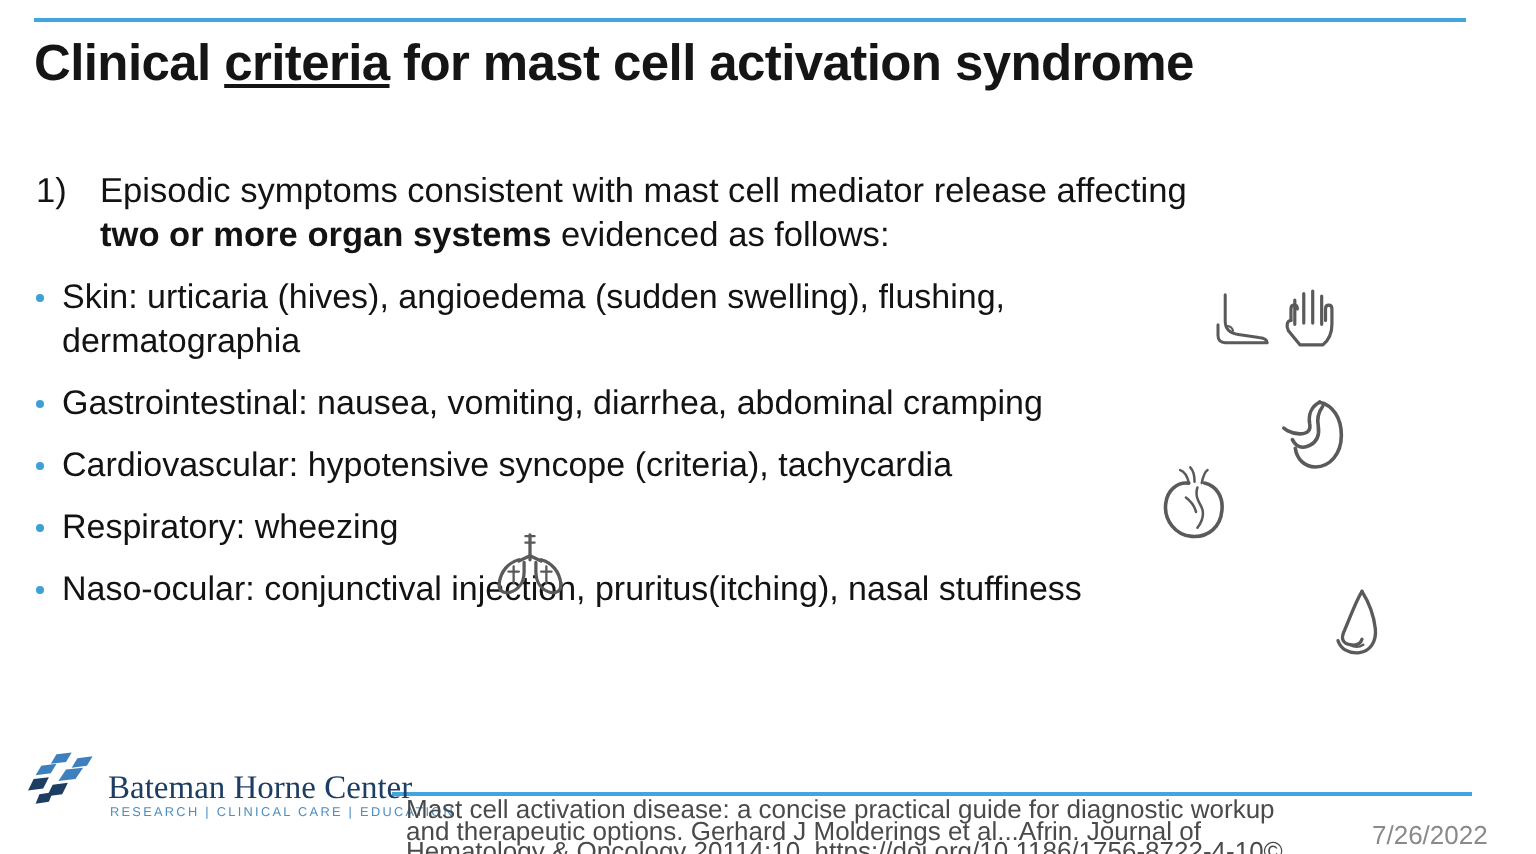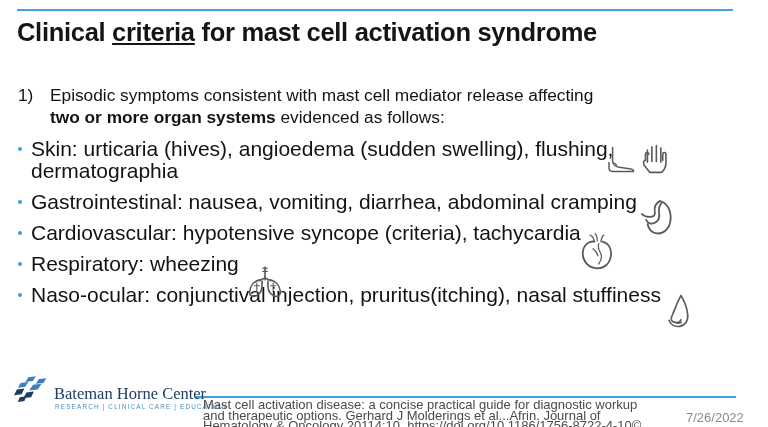--- a/index.html
+++ b/index.html
@@ -73,21 +73,21 @@
   }
 
   ul.bullets {
     list-style: none;
     margin: 0;
     padding: 0;
   }
   ul.bullets > li {
     position: relative;
     padding-left: 15px;
-    font-size: 21px;
+    font-size: 17px;
     line-height: 22px;
     color: #131313;
     margin-bottom: 9px;
     min-height: 22px;
   }
   ul.bullets > li .dot {
     position: absolute;
     left: 2px;
     top: 9px;
     width: 4px;

